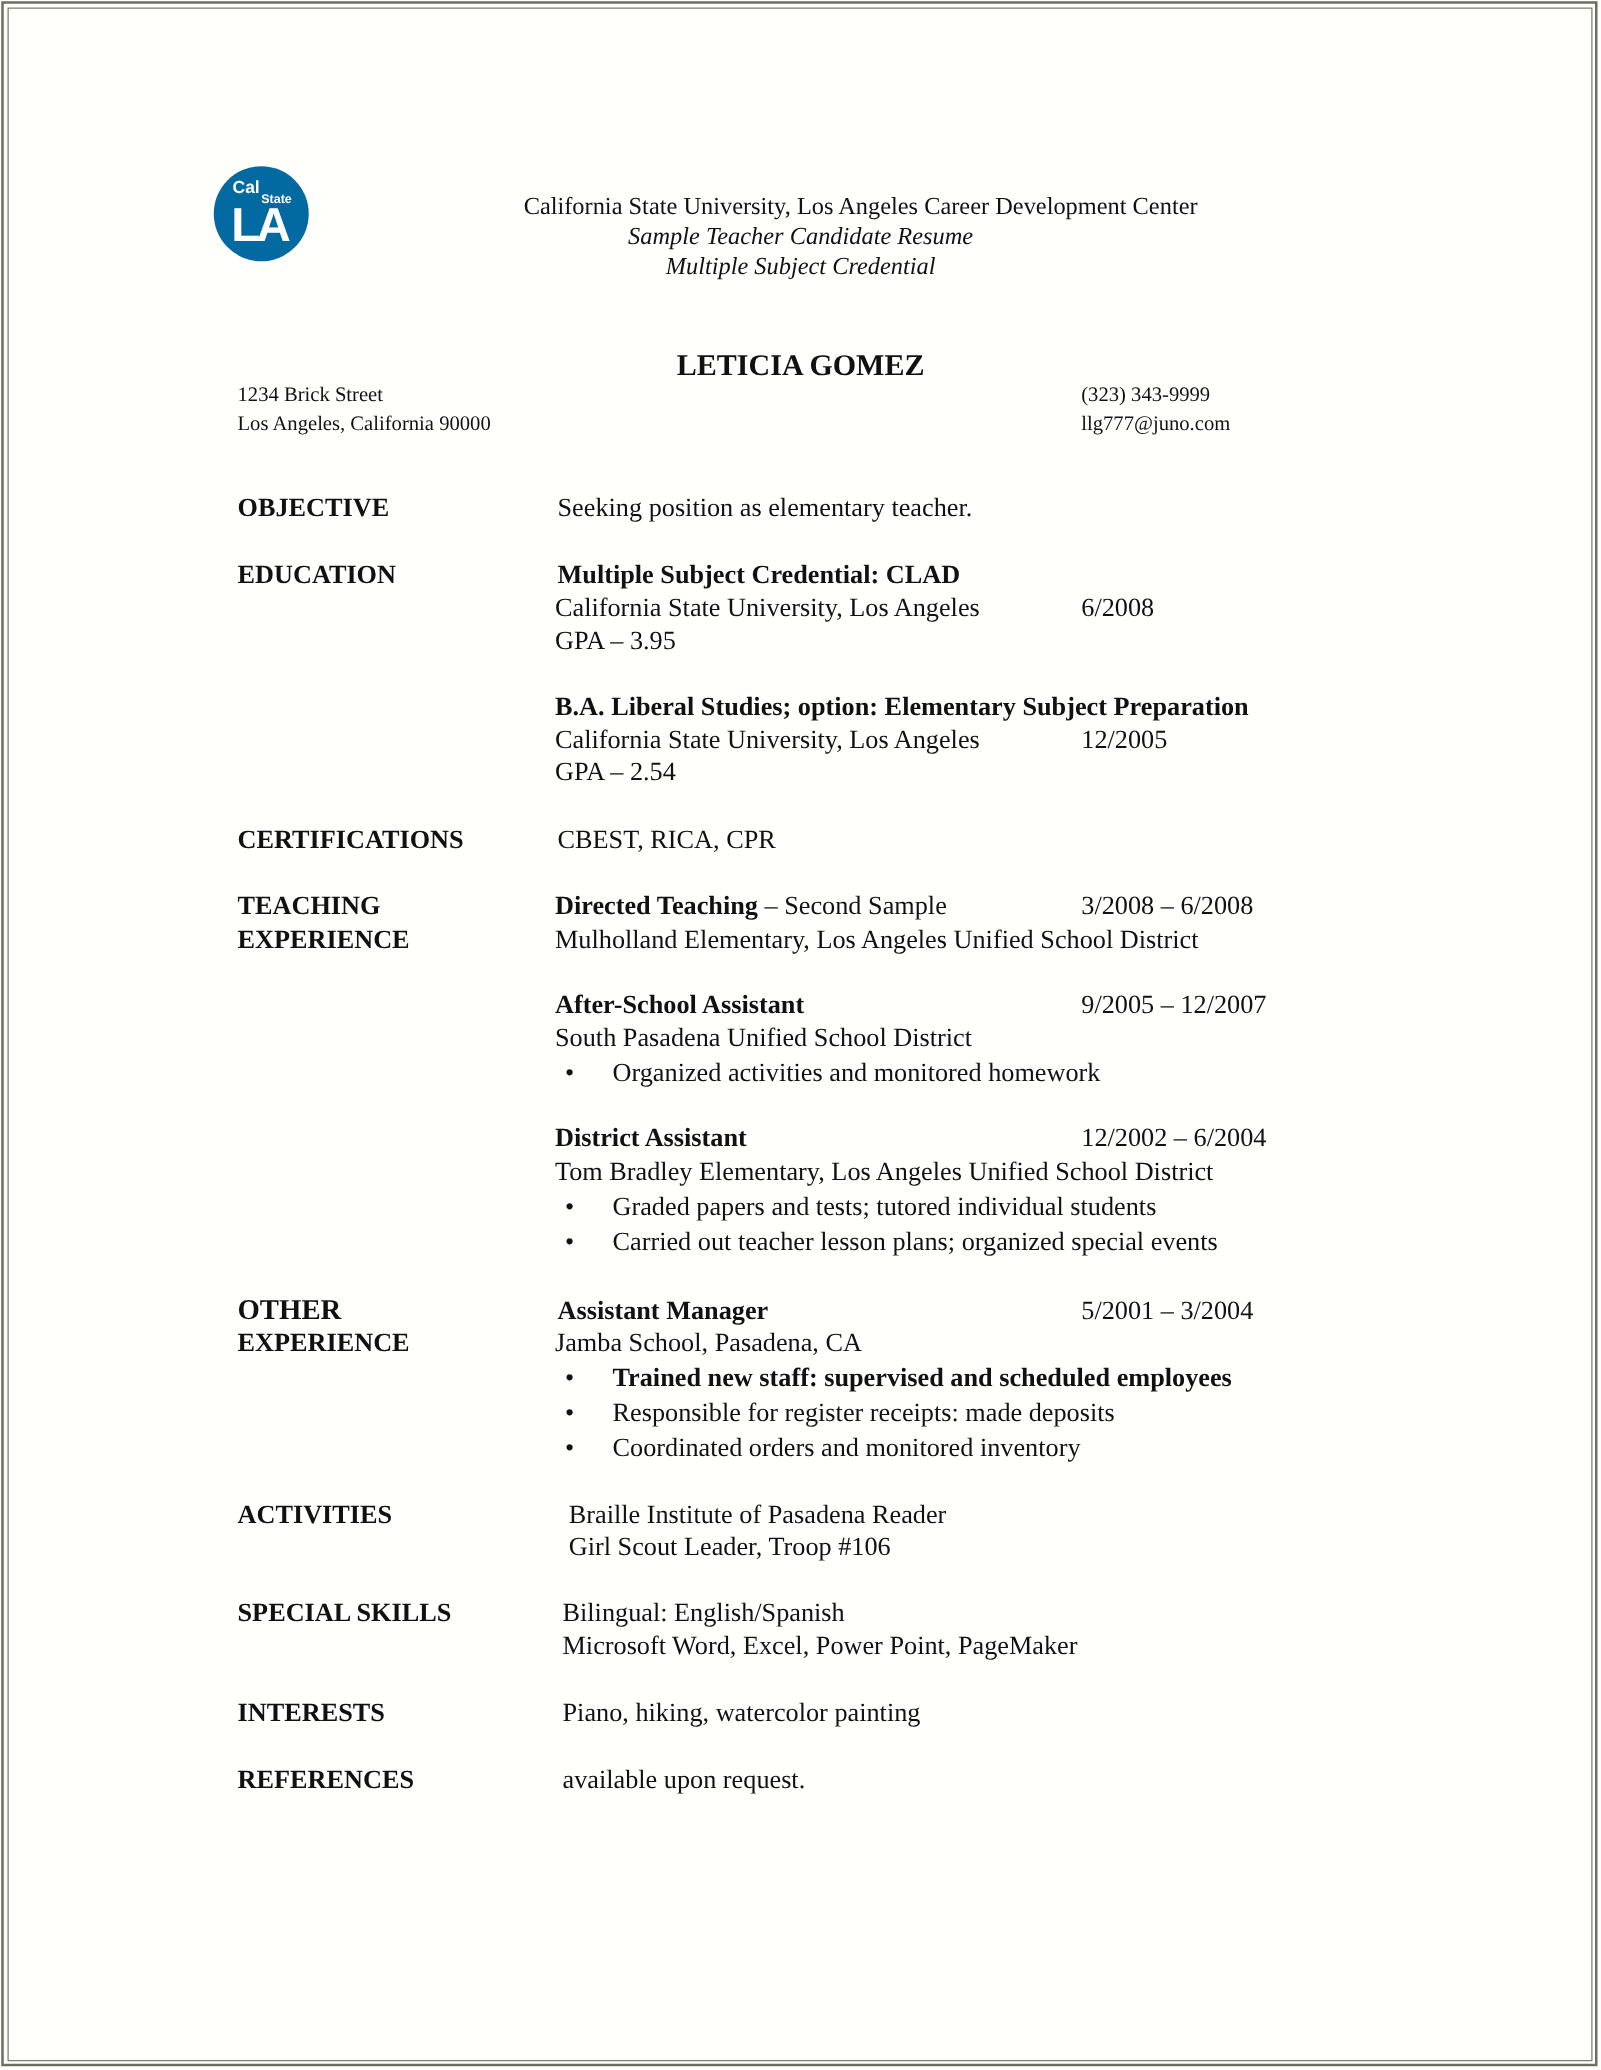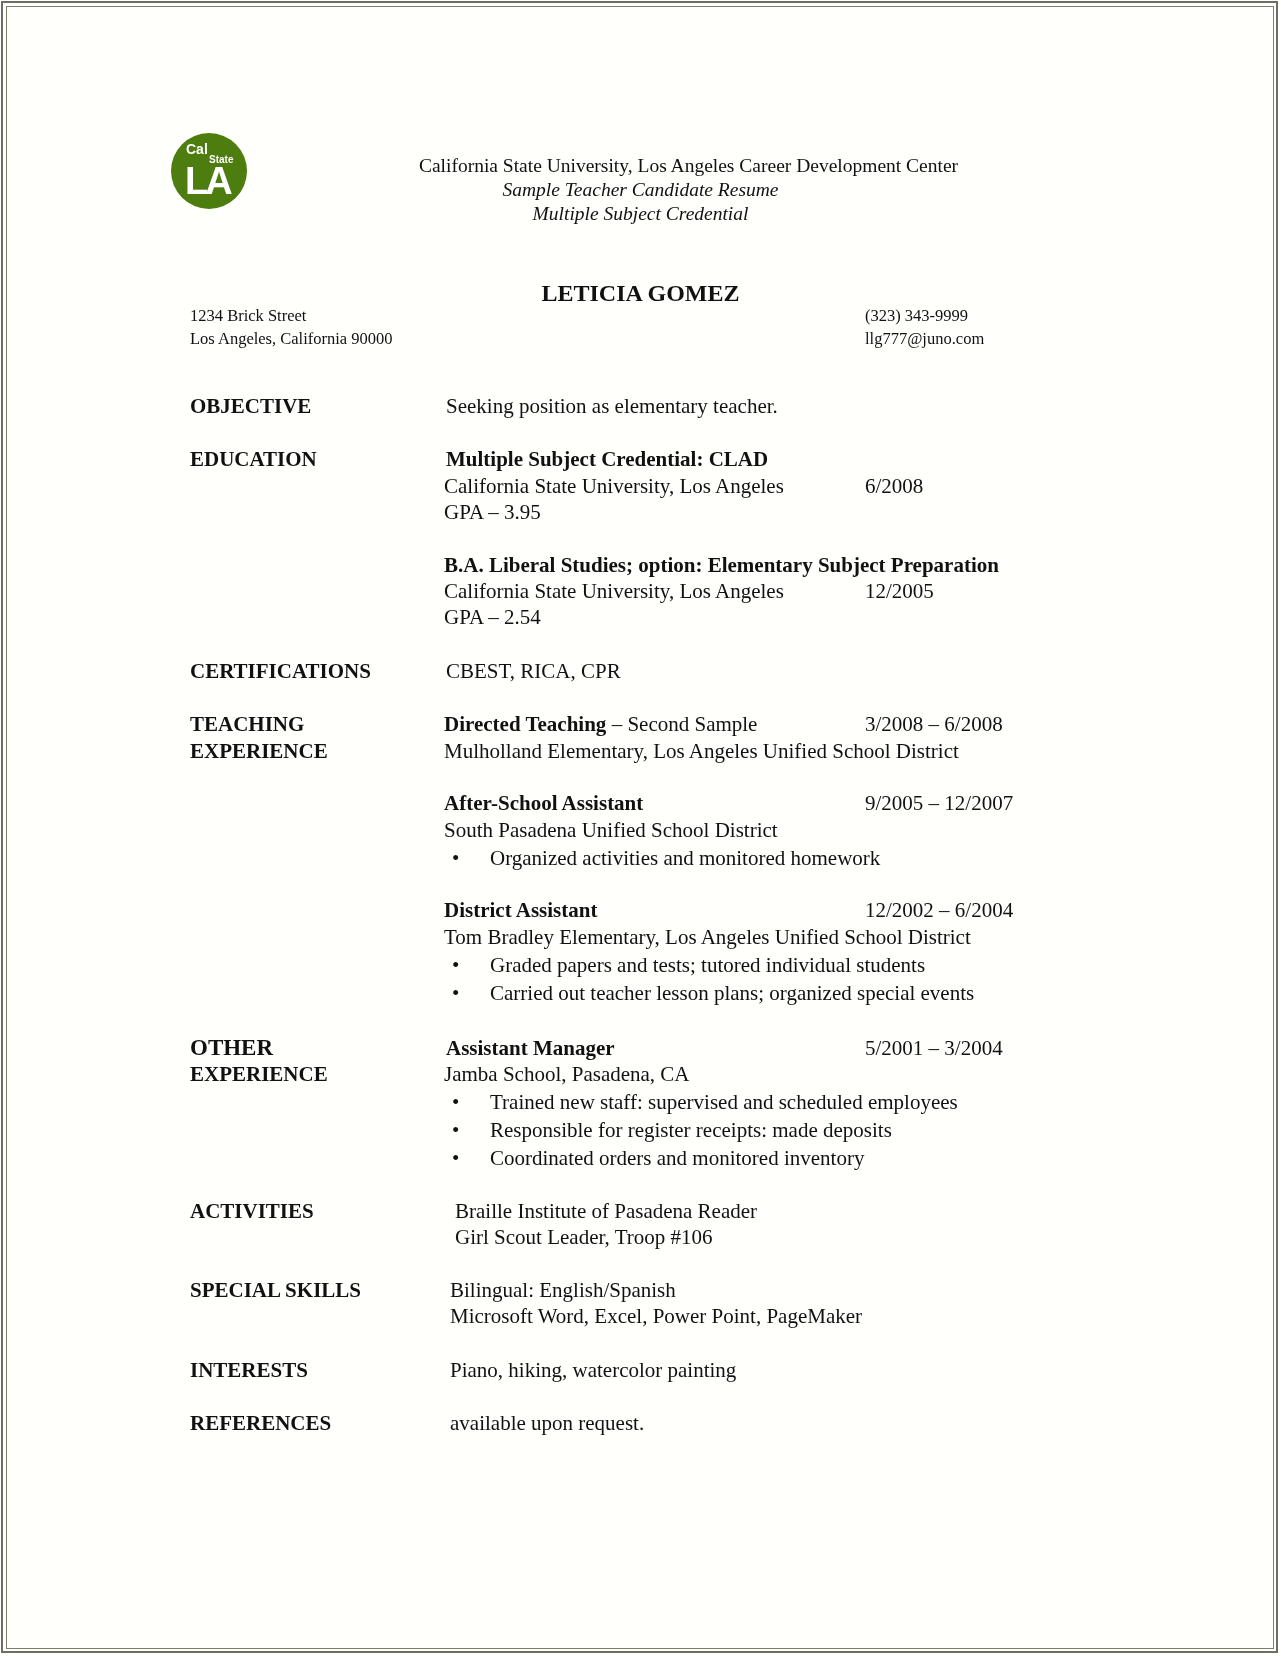--- a/index.html
+++ b/index.html
@@ -4,21 +4,21 @@
 <style>
   html, body { margin:0; padding:0; }
   body { width:1281px; height:1656px; background:#ffffff; position:relative; overflow:hidden;
          font-family:"Liberation Serif", "DejaVu Serif", serif; color:#111; }
   .frame-outer { position:absolute; left:1px; top:1px; width:1277px; height:1652px;
          border:2px solid #6b6f5e; box-sizing:border-box; }
   .frame-inner { position:absolute; left:6px; top:6px; width:1268px; height:1643px;
          border:1.5px solid #7a7e6c; box-sizing:border-box; background:#fffffc; }
   .abs { position:absolute; white-space:nowrap; line-height:1; }
   .logo { position:absolute; left:171px; top:133px; width:76px; height:76px; border-radius:50%;
-          background:#4d7c0f; }
+          background:#0369a1; }
   .logo .cal { position:absolute; left:15px; top:9px; color:#fff; font-family:"Liberation Sans", sans-serif;
                font-weight:bold; font-size:14px; line-height:1; }
   .logo .state { position:absolute; left:38px; top:22px; color:#fff; font-family:"Liberation Sans", sans-serif;
                font-weight:bold; font-size:10px; line-height:1; }
   .logo .la { position:absolute; left:14px; top:29px; color:#fff; font-family:"Liberation Sans", sans-serif;
                font-weight:bold; font-size:38px; line-height:1; letter-spacing:-3px; }
   .hdr { left:0; width:1281px; text-align:center; font-size:19.5px; }
   .hdr-i { font-style:italic; }
   .name { left:0; width:1281px; text-align:center; font-size:24px; font-weight:bold; top:281px; }
   .addr { font-size:16.5px; }
@@ -85,21 +85,21 @@
 <div class="abs t" style="left:490px; top:955px;">Graded papers and tests; tutored individual students</div>
 <div class="abs t" style="left:452px; top:983px;">•</div>
 <div class="abs t" style="left:490px; top:983px;">Carried out teacher lesson plans; organized special events</div>
 
 <div class="abs label" style="top:1036px; font-size:23px;">OTHER</div>
 <div class="abs label" style="top:1064px;">EXPERIENCE</div>
 <div class="abs t b" style="left:446px; top:1038px;">Assistant Manager</div>
 <div class="abs t" style="left:865px; top:1038px;">5/2001 – 3/2004</div>
 <div class="abs t" style="left:444px; top:1064px;">Jamba School, Pasadena, CA</div>
 <div class="abs t" style="left:452px; top:1092px;">•</div>
-<div class="abs t" style="left:490px; top:1092px;">Trained new staff: supervised and scheduled employees</div>
+<div class="abs t" style="left:490px; top:1092px;font-weight:bold;">Trained new staff: supervised and scheduled employees</div>
 <div class="abs t" style="left:452px; top:1120px;">•</div>
 <div class="abs t" style="left:490px; top:1120px;">Responsible for register receipts:  made deposits</div>
 <div class="abs t" style="left:452px; top:1148px;">•</div>
 <div class="abs t" style="left:490px; top:1148px;">Coordinated orders and monitored inventory</div>
 
 <div class="abs label" style="top:1201px;">ACTIVITIES</div>
 <div class="abs t" style="left:455px; top:1201px;">Braille Institute of Pasadena Reader</div>
 <div class="abs t" style="left:455px; top:1227px;">Girl Scout Leader, Troop #106</div>
 
 <div class="abs label" style="top:1280px;">SPECIAL SKILLS</div>

